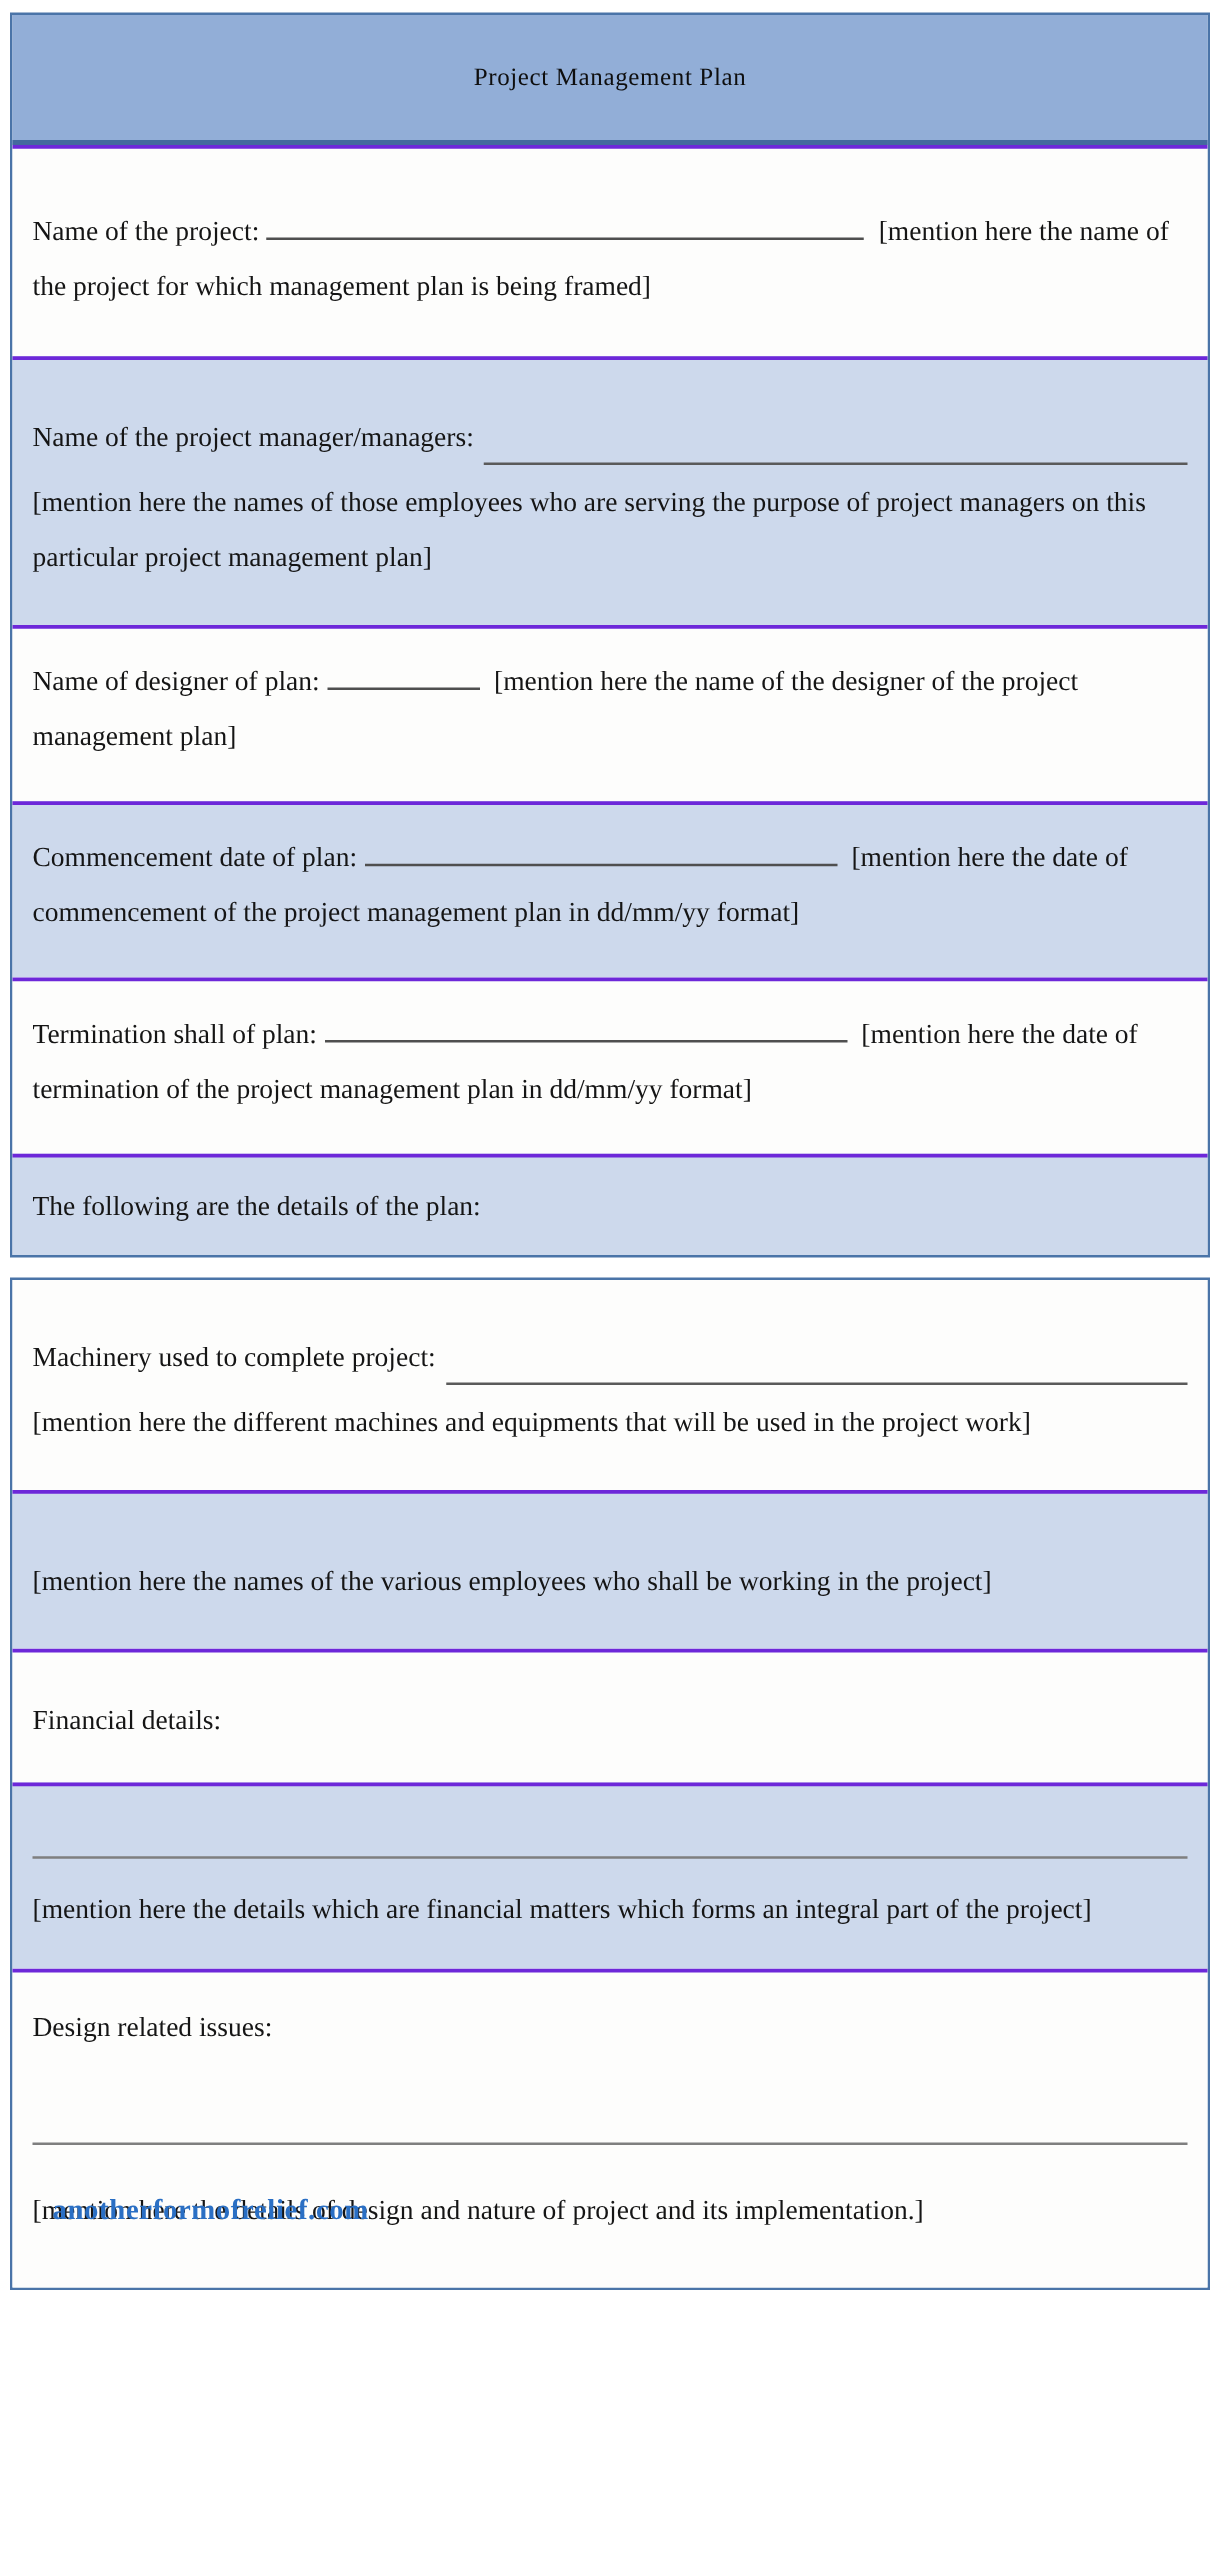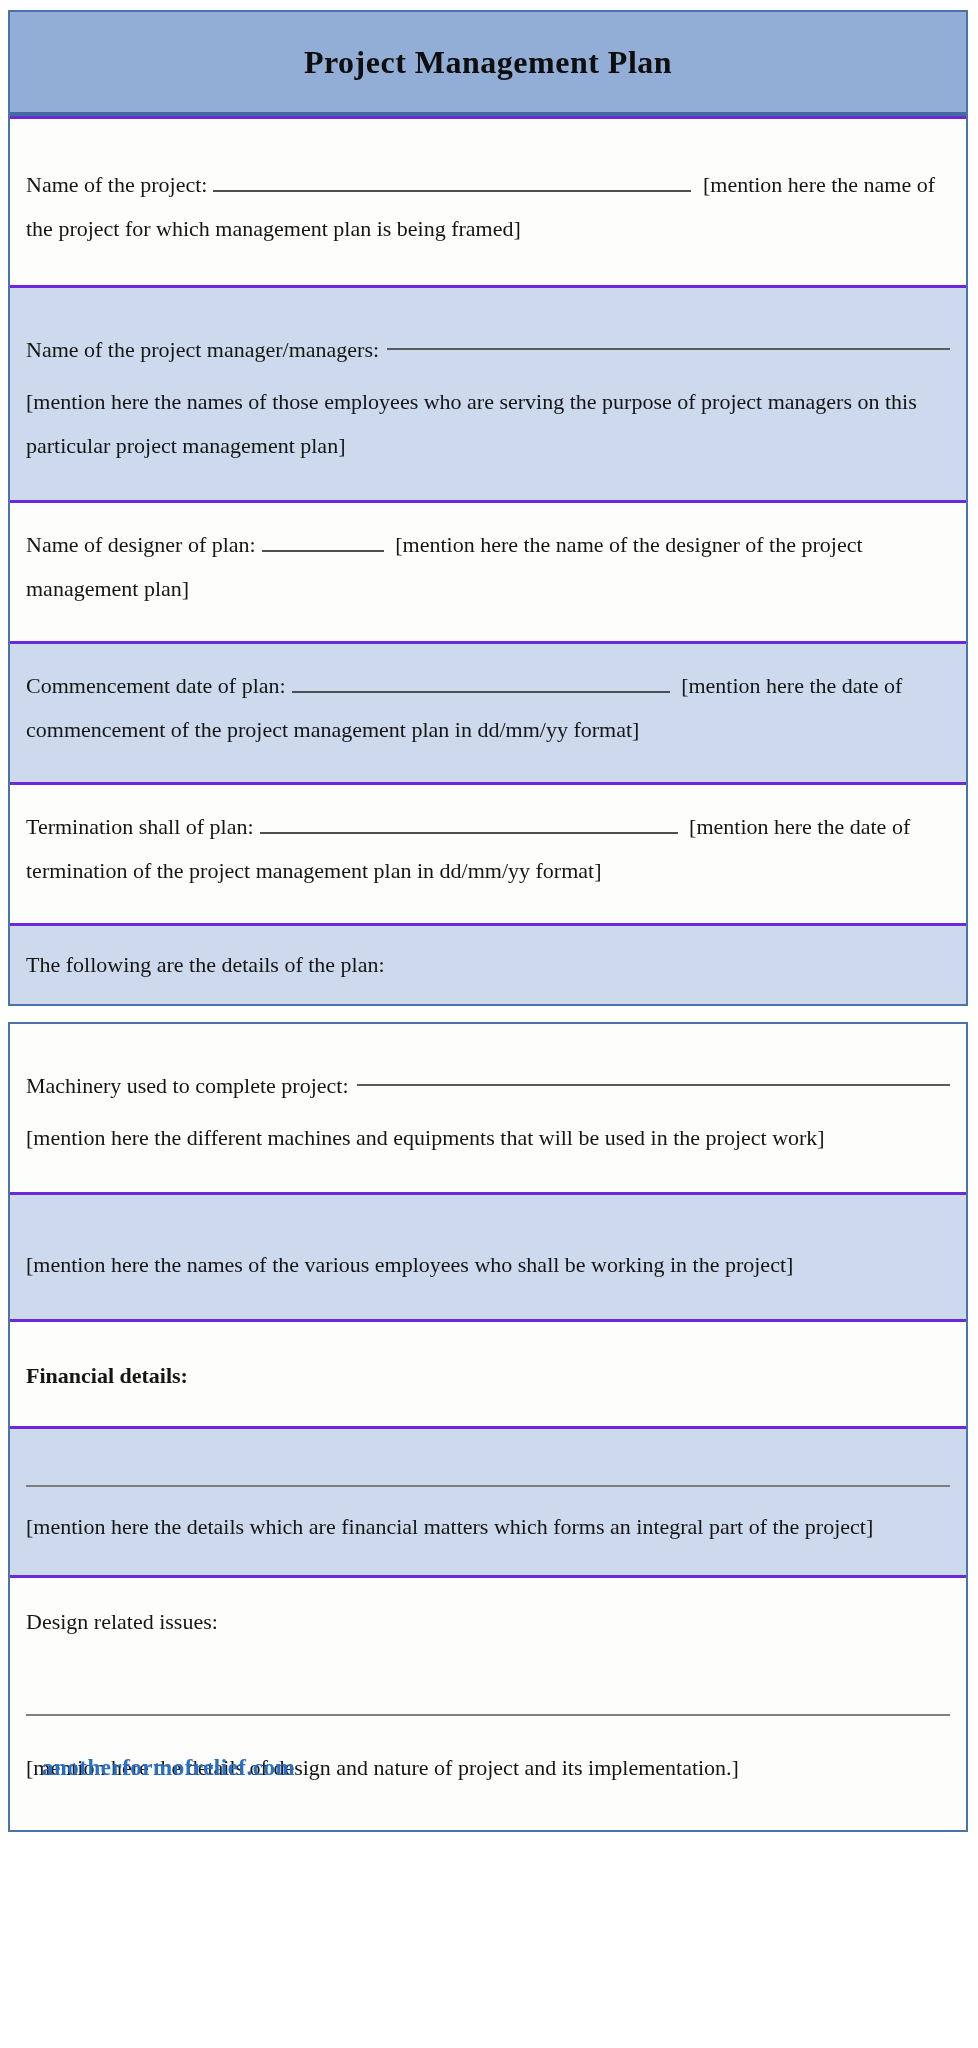--- a/index.html
+++ b/index.html
@@ -13,47 +13,47 @@
   .tbl2{margin-top:16px;position:relative;}
   .row{padding:0 16px;position:relative;}
   .row.white{background:#fdfdfc;}
   .row.blue{background:#cdd9ec;}
   .row.sep{border-top:3px solid #6d28d9;}
   .hdr{
     background:#92aed7;height:100px;border-bottom:4px solid #44699e;
     display:flex;align-items:center;justify-content:center;
   }
   .hdr h1{
-    margin:11px;font-size:32px;font-weight:bold;color:#0e0e0e;
+    margin:11px;font-size:20px;font-weight:normal;color:#0e0e0e;
     letter-spacing:0.5px;
   }
   p{margin:0;font-size:22px;line-height:44px;}
   .pad-lg{padding-top:44px;padding-bottom:34px;}
   .pad-md{padding-top:20px;padding-bottom:30px;}
   .pad-3l{padding-top:40px;padding-bottom:32px;}
   .pad-1l{padding-top:17px;padding-bottom:17px;}
   .pad-fin{padding-top:32px;padding-bottom:28px;}
   .blank{
     display:inline-block;border-bottom:2px solid #4f4f4f;
     height:20px;vertical-align:baseline;margin:0 6px;
   }
   .w-company{width:452px;}
   .w-project{width:478px;}
   .w-comm{width:378px;}
   .w-term{width:418px;}
   .w-designer{width:122px;}
-  .fieldline{display:flex;align-items:flex-start;}
+  .fieldline{display:flex;align-items:flex-end;}
   .fieldline .blank-fill{
     flex:1;border-bottom:2px solid #5a5a5a;height:20px;margin-left:8px;
   }
   .note{margin-top:8px;}
   .rule{border-bottom:2px solid #7f7f7f;height:0;}
   .rule.fin{margin-top:56px;}
   .rule.des{margin-top:70px;}
-  .bold p, p.bold{font-weight:bold;}
+  .bold p, p.bold{font-weight:normal;}
   .wm-host{position:relative;margin-top:30px;}
   .wm{
     position:absolute;left:16px;top:0;
     font-weight:bold;color:#2a6fc4;font-size:23px;line-height:44px;
     letter-spacing:0.5px;white-space:nowrap;
   }
 </style>
 </head>
 <body>
 

